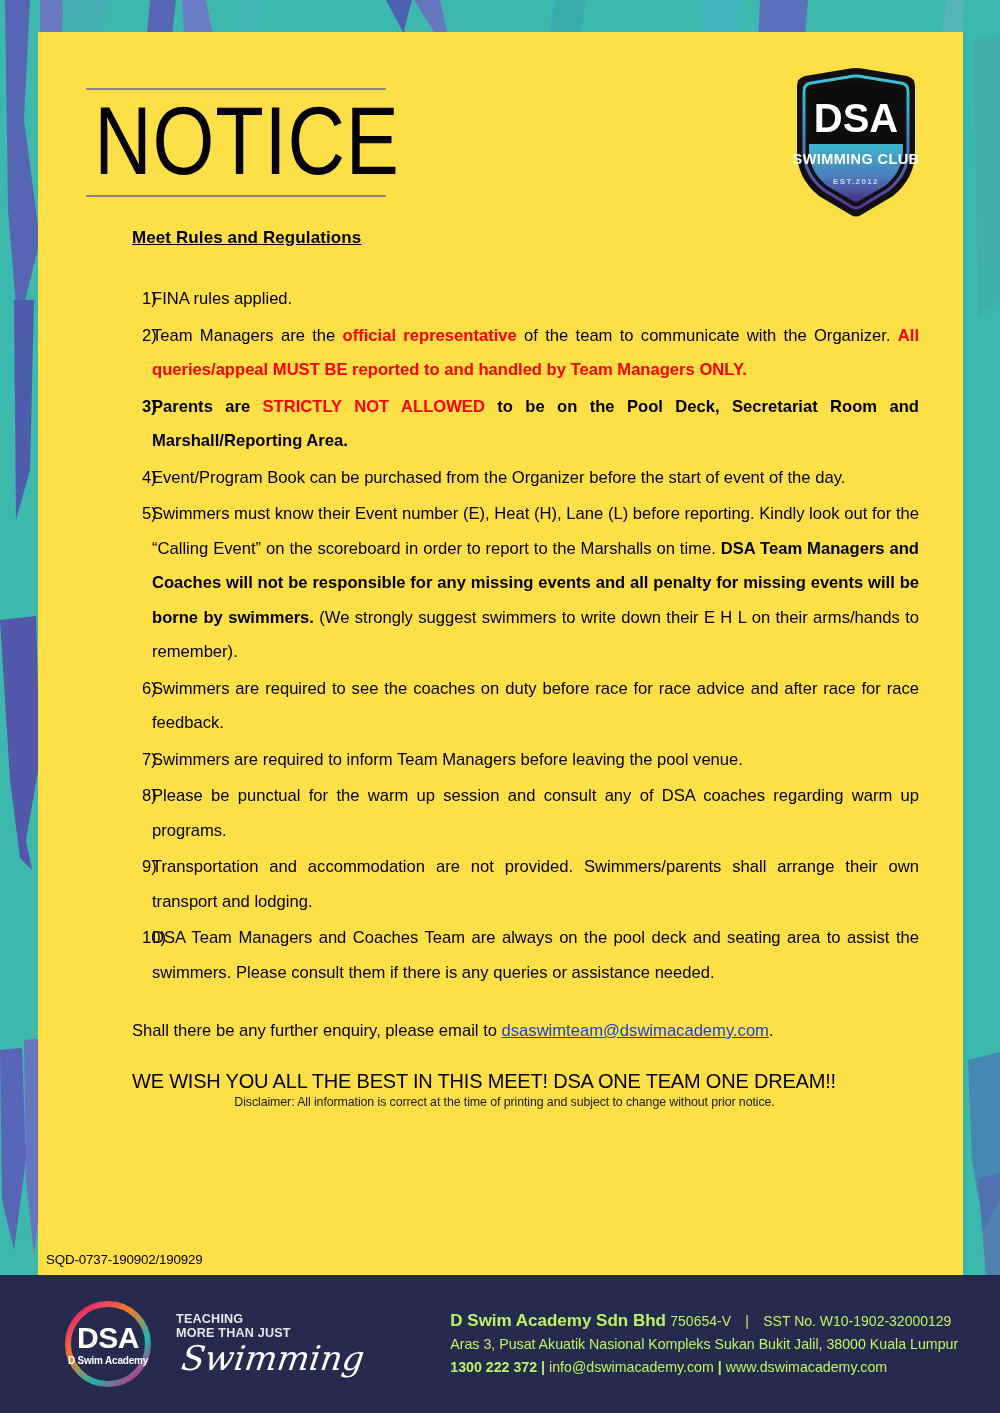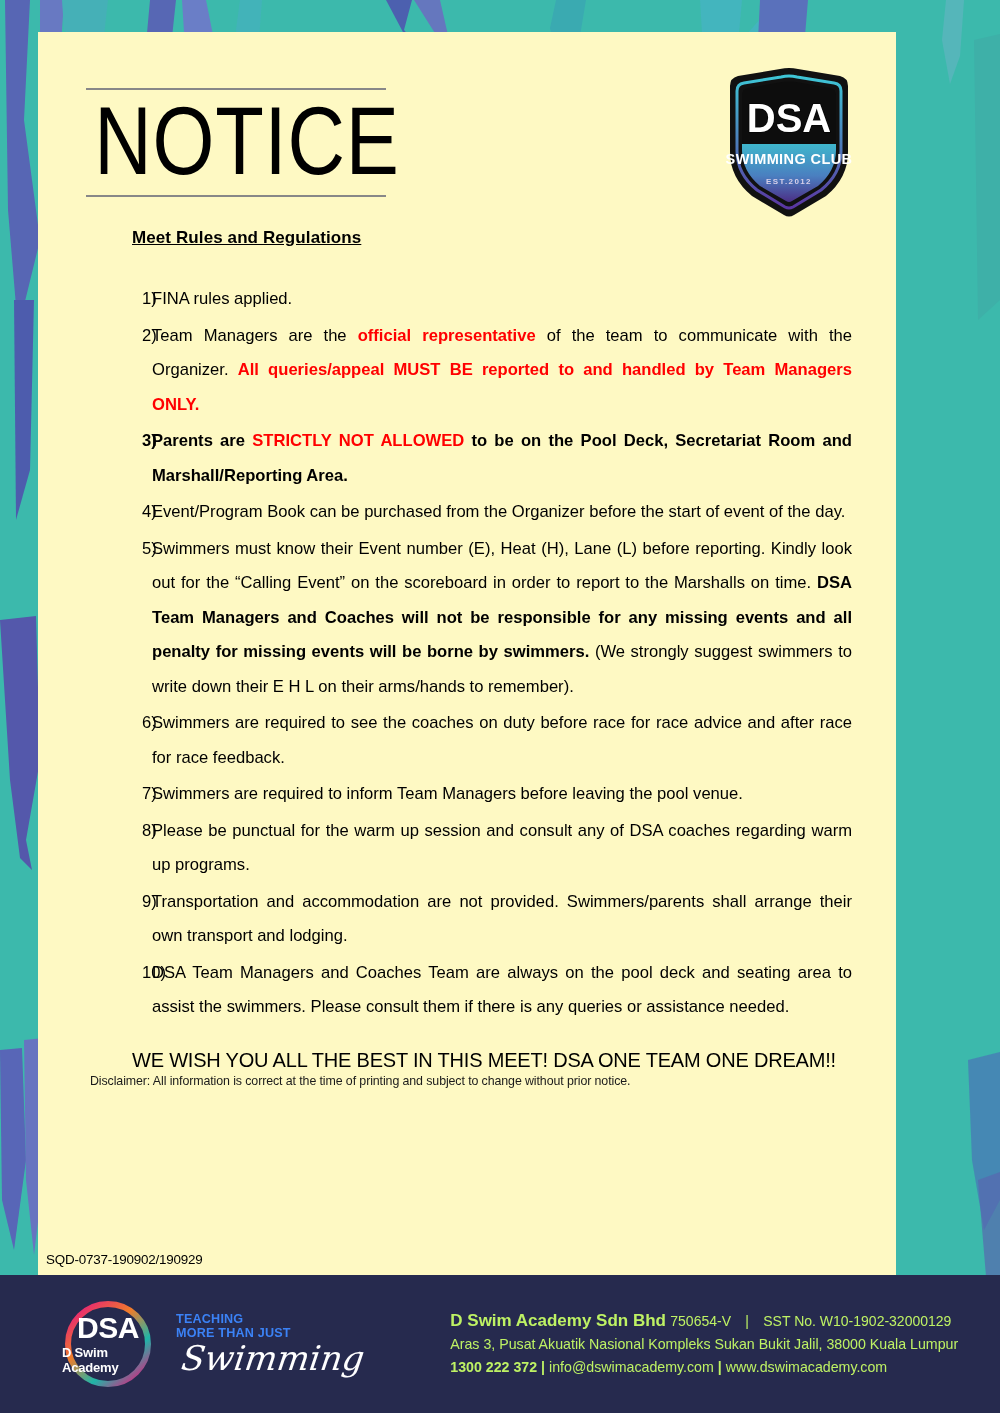--- a/index.html
+++ b/index.html
@@ -23,23 +23,23 @@
     background: #3cb9ac;
     overflow: hidden;
     z-index: 0;
   }
 
   
   #page {
     position: absolute;
     left: 38px;
     top: 32px;
-    width: 858px;
+    width: 925px;
     height: 1243px;
-    background: #fef9c3;
+    background: #fde047;
     z-index: 2;
   }
 
   
   #header {
     position: relative;
     height: 196px;
   }
 
   #notice-block {
@@ -131,20 +131,21 @@
   }
   #wish {
     margin: 24px 0 0 42px;
     font-size: 20px;
     letter-spacing: -0.2px;
     color: #000;
     white-space: nowrap;
   }
   #disclaimer {
     margin-top: 2px;
+    text-align: center;
     font-size: 12.4px;
     color: #1a1a1a;
     letter-spacing: -0.1px;
   }
   #doccode {
     position: absolute;
     left: 8px;
     bottom: 8px;
     font-size: 13.4px;
     color: #000;
@@ -178,28 +179,28 @@
     justify-content: center;
     color: #fff;
   }
   #ring-dsa {
     font-size: 30px;
     font-weight: bold;
     letter-spacing: -0.5px;
     line-height: 1;
   }
   #ring-sub {
-    font-size: 13px;
+    font-size: 10px;
     font-weight: bold;
     letter-spacing: -0.2px;
     margin-top: 2px;
   }
   #tagline { margin-left: 22px; }
   #tag-top {
-    color: #3b82f6;
+    color: #e5e5e5;
     font-size: 12.6px;
     font-weight: bold;
     line-height: 13.5px;
     letter-spacing: 0.2px;
   }
   #tag-script {
     color: #fff;
     font-family: "DejaVu Serif", serif;
     font-style: italic;
     font-size: 34px;
@@ -303,20 +304,23 @@
         <li class="bold-item"><span class="num">3)</span><span>Parents are </span><span class="red">STRICTLY NOT ALLOWED</span><span> to be on the Pool Deck, Secretariat Room and Marshall/Reporting Area.</span></li>
         <li><span class="num">4)</span><span>Event/Program Book can be purchased from the Organizer before the start of event of the day.</span></li>
         <li><span class="num">5)</span><span>Swimmers must know their Event number (E), Heat (H), Lane (L) before reporting. Kindly look out for the “Calling Event” on the scoreboard in order to report to the Marshalls on time. </span><span class="bold">DSA Team Managers and Coaches will not be responsible for any missing events and all penalty for missing events will be borne by swimmers.</span><span>  (We strongly suggest swimmers to write down their E H L on their arms/hands to remember).</span></li>
         <li><span class="num">6)</span><span>Swimmers are required to see the coaches on duty before race for race advice and after race for race feedback.</span></li>
         <li><span class="num">7)</span><span>Swimmers are required to inform Team Managers before leaving the pool venue.</span></li>
         <li><span class="num">8)</span><span>Please be punctual for the warm up session and consult any of DSA coaches regarding warm up programs.</span></li>
         <li><span class="num">9)</span><span>Transportation and accommodation are not provided. Swimmers/parents shall arrange their own transport and lodging.</span></li>
         <li><span class="num">10)</span><span>DSA Team Managers and Coaches Team are always on the pool deck and seating area to assist the swimmers. Please consult them if there is any queries or assistance needed.</span></li>
       </ol>
 
+    <div id="closing">
+      <span>Shall there be any further enquiry, please email to </span><a class="email" href="#">dsaswimteam@dswimacademy.com</a><span>.</span>
+    </div>
 
     <div id="wish">WE WISH YOU ALL THE BEST IN THIS MEET! DSA ONE TEAM ONE DREAM!!</div>
     <div id="disclaimer">Disclaimer: All information is correct at the time of printing and subject to change without prior notice.</div>
   </div>
 
   <div id="doccode">SQD-0737-190902/190929</div>
 </div>
 
 <div id="footer">
 

